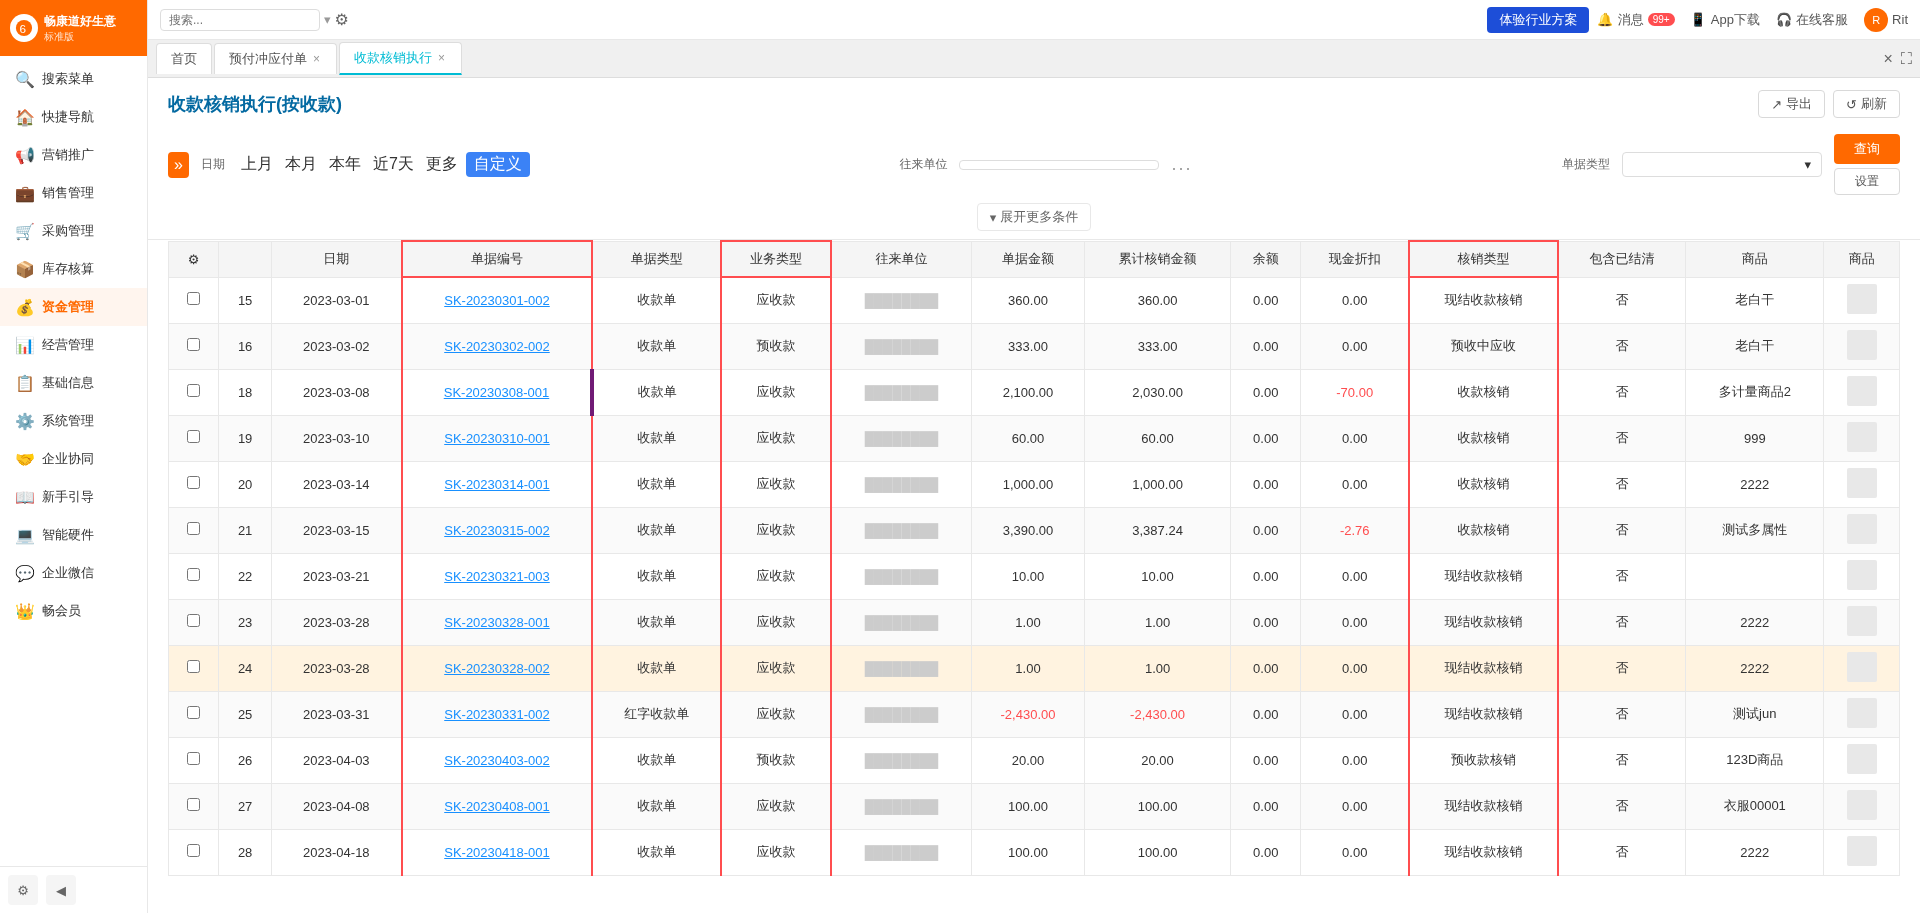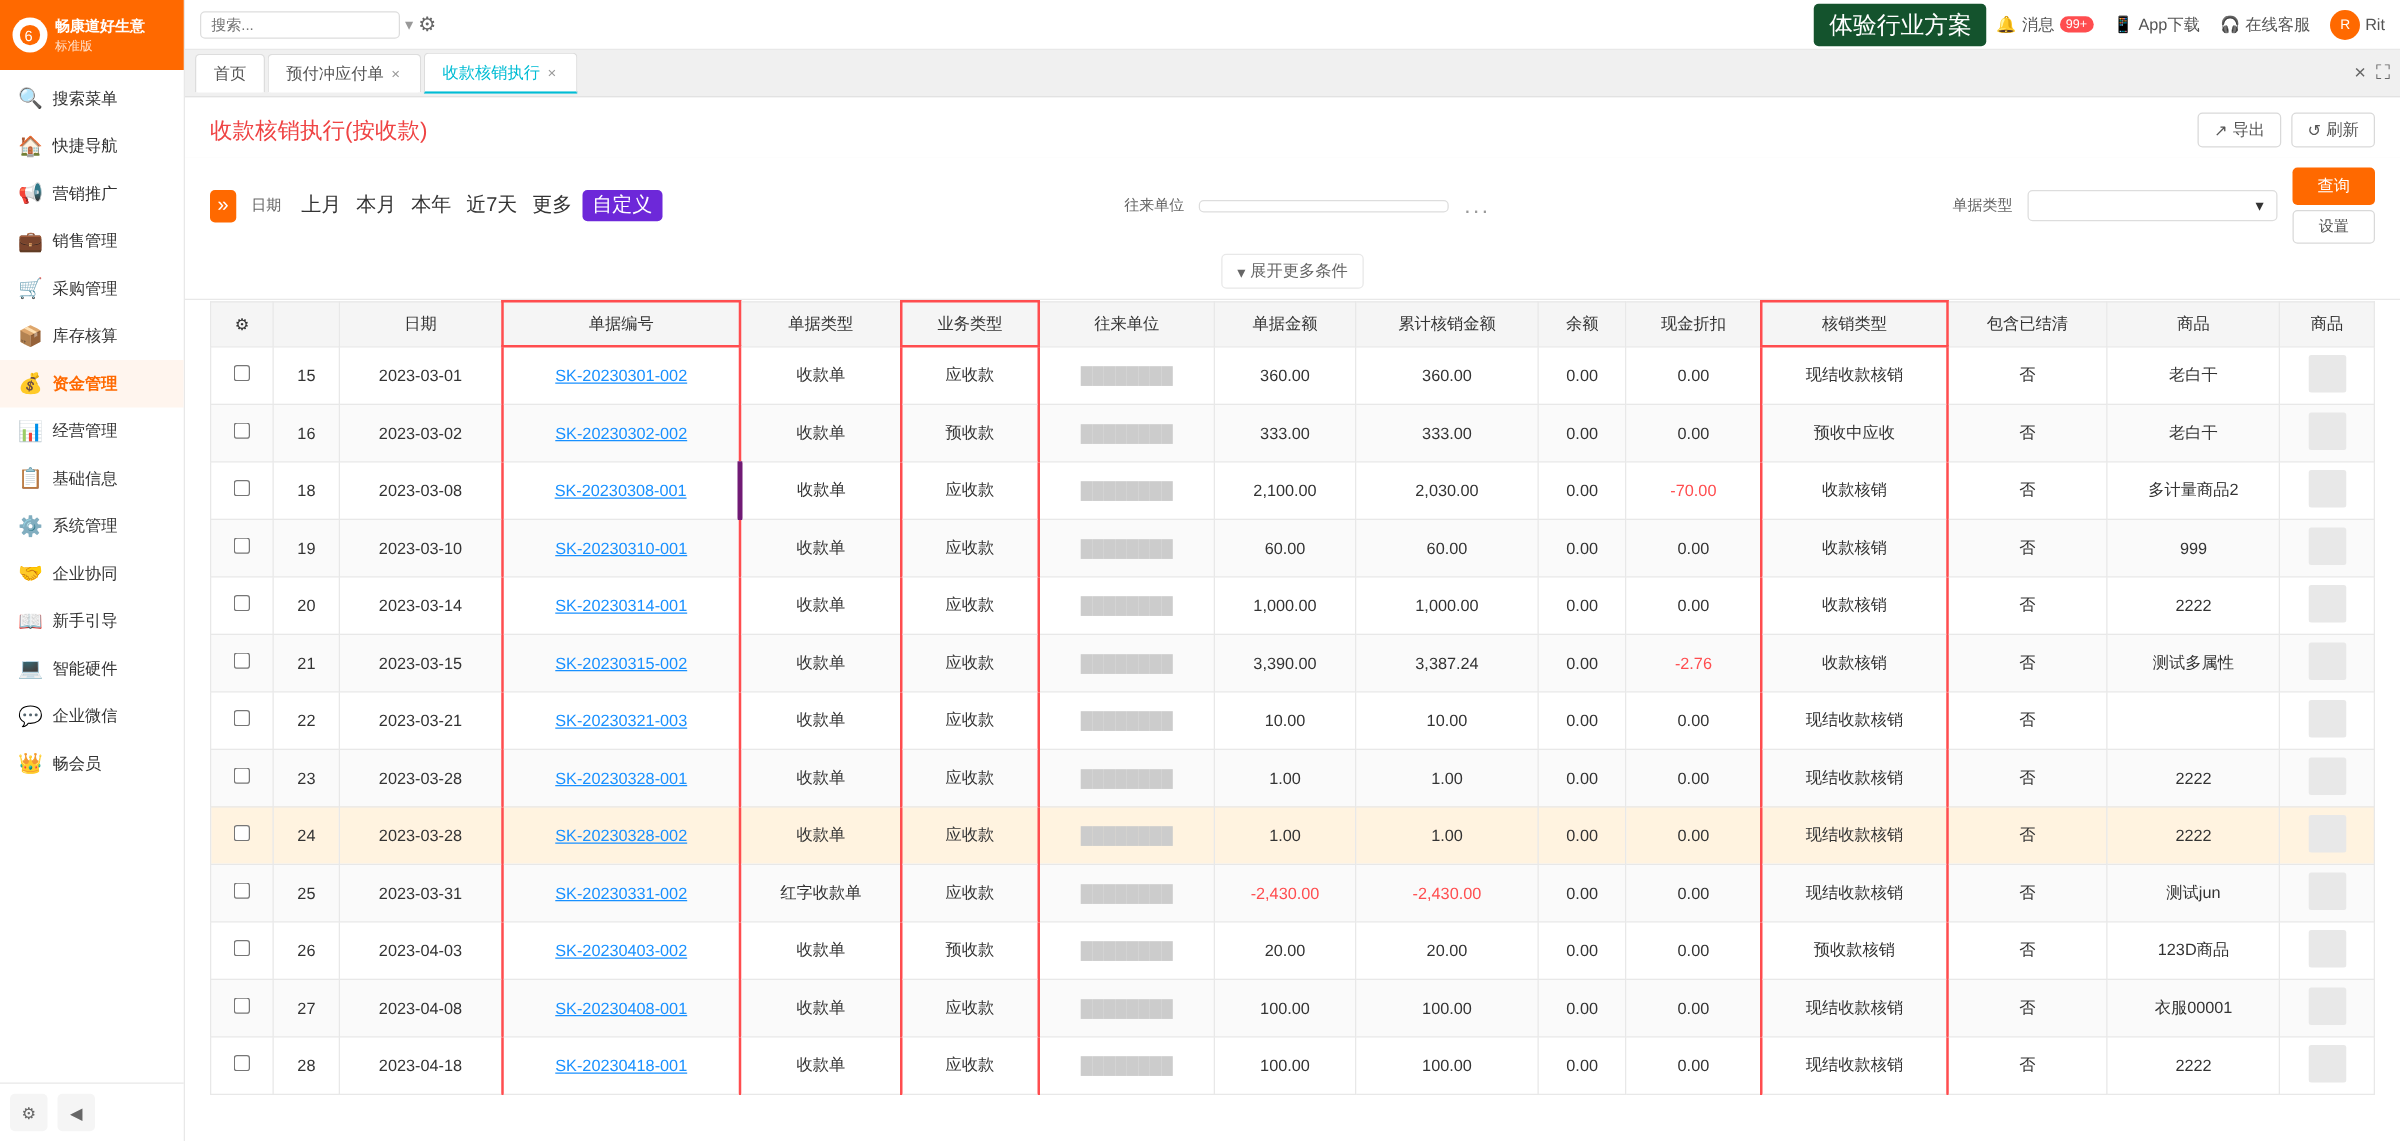--- a/index.html
+++ b/index.html
@@ -17,47 +17,47 @@
     .sidebar-bottom { padding: 8px; display: flex; gap: 8px; border-top: 1px solid #e8e8e8; }
     .sidebar-bottom-btn { width: 30px; height: 30px; border-radius: 4px; border: none; background: #f5f5f5; cursor: pointer; display: flex; align-items: center; justify-content: center; color: #666; }
 
     
     .main { flex: 1; display: flex; flex-direction: column; overflow: hidden; }
 
     
     .topbar { height: 40px; background: #fff; border-bottom: 1px solid #e8e8e8; display: flex; align-items: center; padding: 0 12px; gap: 8px; }
     .topbar-breadcrumb { display: flex; align-items: center; gap: 4px; flex: 1; }
     .topbar-breadcrumb input { border: 1px solid #ddd; border-radius: 4px; padding: 2px 8px; font-size: 12px; color: #999; width: 160px; }
-    .btn-industry { background: #14532d; color: #fff; border: none; border-radius: 4px; padding: 4px 12px; cursor: pointer; font-size: 19px; }
+    .btn-industry { background: #1d4ed8; color: #fff; border: none; border-radius: 4px; padding: 4px 12px; cursor: pointer; font-size: 13px; }
     .topbar-right { display: flex; align-items: center; gap: 16px; margin-left: auto; }
     .topbar-icon-btn { display: flex; align-items: center; gap: 4px; cursor: pointer; color: #555; font-size: 12px; }
     .badge { background: #ff4d4f; color: #fff; border-radius: 10px; padding: 1px 5px; font-size: 10px; min-width: 18px; text-align: center; }
 
     
     .tabs { height: 38px; background: #f0f0f0; display: flex; align-items: center; border-bottom: 1px solid #ddd; padding: 0 8px; gap: 2px; }
     .tab { display: flex; align-items: center; gap: 4px; padding: 6px 14px; background: #fff; border: 1px solid #ddd; border-bottom: none; cursor: pointer; font-size: 13px; color: #555; border-radius: 4px 4px 0 0; }
     .tab.active { background: #fff; color: #333; font-weight: 500; border-bottom: 2px solid #fff; }
     .tab-close { color: #999; font-size: 12px; padding: 0 2px; }
     .tabs-end { margin-left: auto; display: flex; gap: 8px; }
     .tabs-end-btn { background: none; border: none; cursor: pointer; color: #666; font-size: 16px; }
 
     
     .page-header { padding: 12px 20px 8px; background: #fff; display: flex; align-items: center; justify-content: space-between; }
-    .page-title { font-size: 18px; font-weight: normal; color: #ef4444; }
+    .page-title { font-size: 18px; font-weight: bold; color: #0369a1; }
     .page-header-actions { display: flex; gap: 8px; }
     .btn-export { background: #fff; border: 1px solid #d9d9d9; color: #555; border-radius: 4px; padding: 4px 12px; cursor: pointer; font-size: 12px; display: flex; align-items: center; gap: 4px; }
     .btn-refresh { background: #fff; border: 1px solid #d9d9d9; color: #555; border-radius: 4px; padding: 4px 12px; cursor: pointer; font-size: 12px; display: flex; align-items: center; gap: 4px; }
 
     
     .filter-bar { background: #fff; padding: 8px 20px; border-bottom: 1px solid #e8e8e8; }
     .filter-row { display: flex; align-items: center; gap: 12px; margin-bottom: 4px; }
     .filter-label { color: #666; font-size: 12px; white-space: nowrap; }
     .filter-date-btns { display: flex; gap: 4px; align-items: center; }
     .filter-date-btn { background: none; border: none; cursor: pointer; color: #333; font-size: 16px; padding: 2px 4px; }
-    .filter-date-btn.custom { background: #6d28d9; color: #fff; border-radius: 4px; padding: 2px 8px; }
+    .filter-date-btn.custom { background: #3b82f6; color: #fff; border-radius: 4px; padding: 2px 8px; }
     .filter-dots { color: #999; font-size: 18px; letter-spacing: 2px; }
     .btn-query { background: #ff6900; color: #fff; border: none; border-radius: 4px; padding: 6px 20px; cursor: pointer; font-size: 13px; margin-left: auto; }
     .btn-setting { background: #fff; border: 1px solid #d9d9d9; color: #555; border-radius: 4px; padding: 4px 14px; cursor: pointer; font-size: 12px; }
     .expand-btn { background: none; border: 1px solid #e8e8e8; border-radius: 4px; padding: 4px 12px; color: #666; cursor: pointer; font-size: 12px; display: flex; align-items: center; gap: 4px; margin: 4px auto 0; }
 
     
     .table-container { flex: 1; overflow: auto; padding: 0 20px; background: #fff; }
     table { width: 100%; border-collapse: collapse; font-size: 12px; }
     thead tr { background: #f5f5f5; }
     th { padding: 8px 10px; text-align: center; border: 1px solid #e8e8e8; color: #333; font-weight: 500; white-space: nowrap; }

